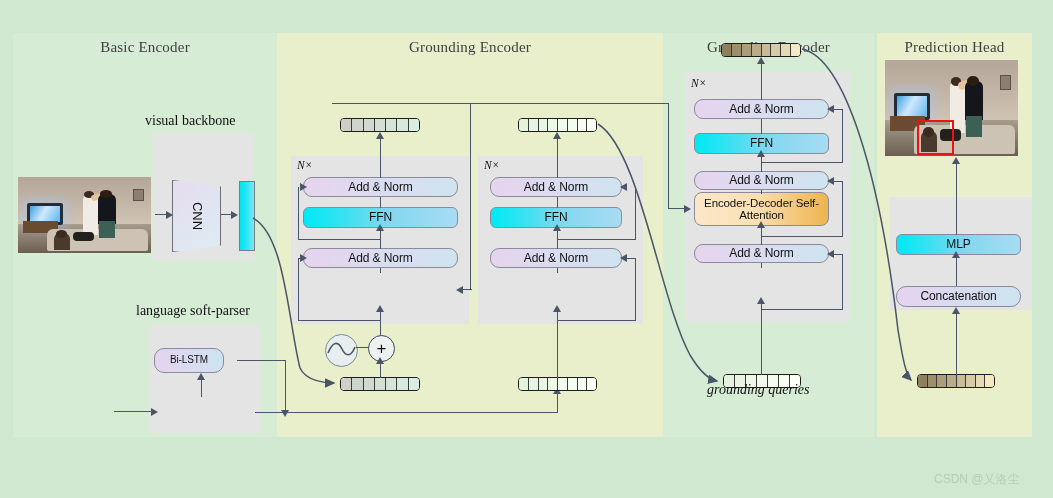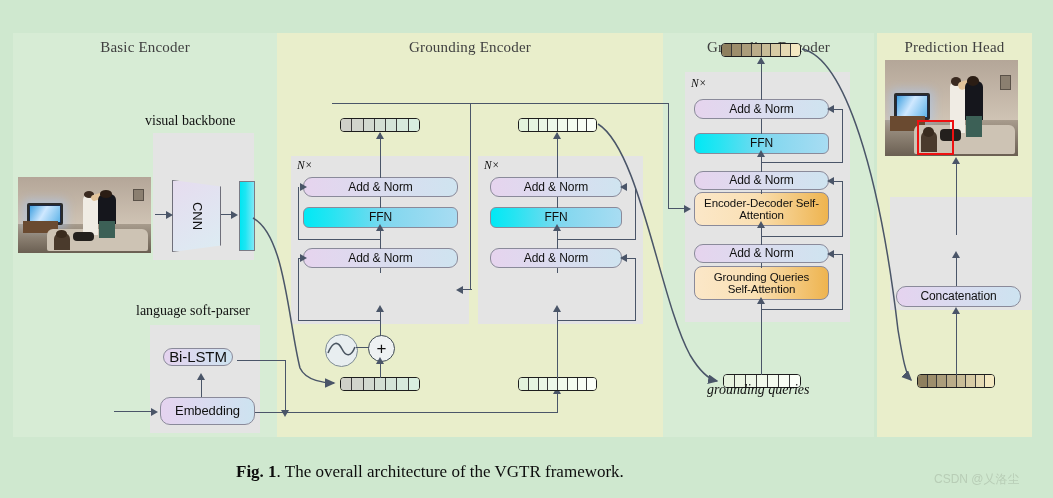--- a/index.html
+++ b/index.html
@@ -233,22 +233,21 @@
 
   <div class="ln lnh" style="left:155px;top:214px;width:12px;"></div>
   <div class="arrow right" style="left:166px;top:210.5px;"></div>
   <div class="ln lnh" style="left:221px;top:214px;width:11px;"></div>
   <div class="arrow right" style="left:231px;top:210.5px;"></div>
 
   <div class="lab-serif" style="left:136px;top:303px;text-align:center;">language soft-parser</div>
   <div class="grp" style="left:150px;top:325px;width:110px;height:108px;"></div>
 
 
-  <div class="box lilac" style="left:163px;top:348px;width:70px;height:18px;font-size:15px;">Bi-LSTM</div>
-  <div class="box lilac" style="left:160px;top:397px;width:95px;height:28px;font-size:13px;">Embedding</div>
+  <div class="box lilac" style="left:154px;top:348px;width:70px;height:25px;font-size:10px;">Bi-LSTM</div>
 
   <div class="ln lnh" style="left:114px;top:411px;width:38px;"></div>
   <div class="arrow right" style="left:151px;top:407.5px;"></div>
 
   <div class="ln lnv" style="left:201px;top:378px;height:19px;"></div>
   <div class="arrow up" style="left:197px;top:373px;"></div>
 
   <div class="ln lnh" style="left:237px;top:360px;width:49px;"></div>
   <div class="ln lnv" style="left:285px;top:360px;height:52px;"></div>
   <div class="arrow down" style="left:281px;top:410px;"></div>
@@ -361,21 +360,20 @@
   <div class="arrow left" style="left:456px;top:285.5px;"></div>
 
   <div class="grp" style="left:685px;top:72px;width:165px;height:250px;"></div>
   <div class="grp-label" style="left:691px;top:77px;">N×</div>
 
   <div class="box addnorm" style="left:694px;top:99px;width:135px;height:20px;">Add &amp; Norm</div>
   <div class="box ffn" style="left:694px;top:133px;width:135px;height:21px;">FFN</div>
   <div class="box addnorm" style="left:694px;top:171px;width:135px;height:19px;">Add &amp; Norm</div>
   <div class="box attn" style="left:694px;top:192px;width:135px;height:34px;padding:0 6px;">Encoder-Decoder Self-Attention</div>
   <div class="box addnorm" style="left:694px;top:244px;width:135px;height:19px;">Add &amp; Norm</div>
-  <div class="box attn" style="left:694px;top:266px;width:135px;height:34px;padding:0 6px;">Grounding Queries Self-Attention</div>
 
   <div class="strip" style="left:721px;top:43px;width:80px;height:14px;">
       <i style="background: rgb(142, 127, 94);"></i>
       <i style="background: rgb(157, 142, 108);"></i>
       <i style="background: rgb(171, 157, 123);"></i>
       <i style="background: rgb(186, 172, 137);"></i>
       <i style="background: rgb(200, 188, 151);"></i>
       <i style="background: rgb(215, 203, 165);"></i>
       <i style="background: rgb(229, 218, 180);"></i>
       <i style="background: rgb(244, 233, 194);"></i>
@@ -416,20 +414,21 @@
   <div class="ln lnv" style="left:842px;top:109px;height:54px;"></div>
   <div class="ln lnh" style="left:761px;top:162px;width:82px;"></div>
   <div class="ln lnh" style="left:832px;top:109px;width:11px;"></div>
   <div class="arrow left" style="left:827px;top:105px;"></div>
 
   <div class="ln lnv" style="left:668px;top:103px;height:106px;"></div>
   <div class="ln lnh" style="left:668px;top:208px;width:18px;"></div>
   <div class="arrow right" style="left:684px;top:205px;"></div>
 
   <div class="grp" style="left:890px;top:197px;width:142px;height:113px;"></div>
+  <div class="box ffn" style="left:896px;top:234px;width:125px;height:21px;">MLP</div>
   <div class="box lilac" style="left:896px;top:286px;width:125px;height:21px;">Concatenation</div>
   <div class="strip" style="left:917px;top:374px;width:78px;height:14px;">
       <i style="background: rgb(142, 127, 94);"></i>
       <i style="background: rgb(157, 142, 108);"></i>
       <i style="background: rgb(171, 157, 123);"></i>
       <i style="background: rgb(186, 172, 137);"></i>
       <i style="background: rgb(200, 188, 151);"></i>
       <i style="background: rgb(215, 203, 165);"></i>
       <i style="background: rgb(229, 218, 180);"></i>
       <i style="background: rgb(244, 233, 194);"></i>
@@ -470,18 +469,15 @@
       </marker>
     </defs>
 
     <path d="M253,218 C285,235 288,320 300,368 C306,381 325,383 334,383" fill="none" stroke="#4a5568" stroke-width="1.5" marker-end="url(#ah)"></path>
 
     <path d="M598,124 C640,150 660,300 690,355 C702,375 712,380 717,381" fill="none" stroke="#4a5568" stroke-width="1.5" marker-end="url(#ah)"></path>
 
     <path d="M802,49 C845,58 880,175 898,330 C903,360 906,375 911,380" fill="none" stroke="#4a5568" stroke-width="1.5" marker-end="url(#ah)"></path>
   </svg>
 
-  <div class="caption" style="left:236px;top:462px;">
-    <b>Fig. 1</b><span>. The overall architecture of the VGTR framework.</span>
-  </div>
   <div class="watermark" style="left:934px;top:471px;">CSDN @乂洛尘</div>
 
 </div>
 
 </body></html>

